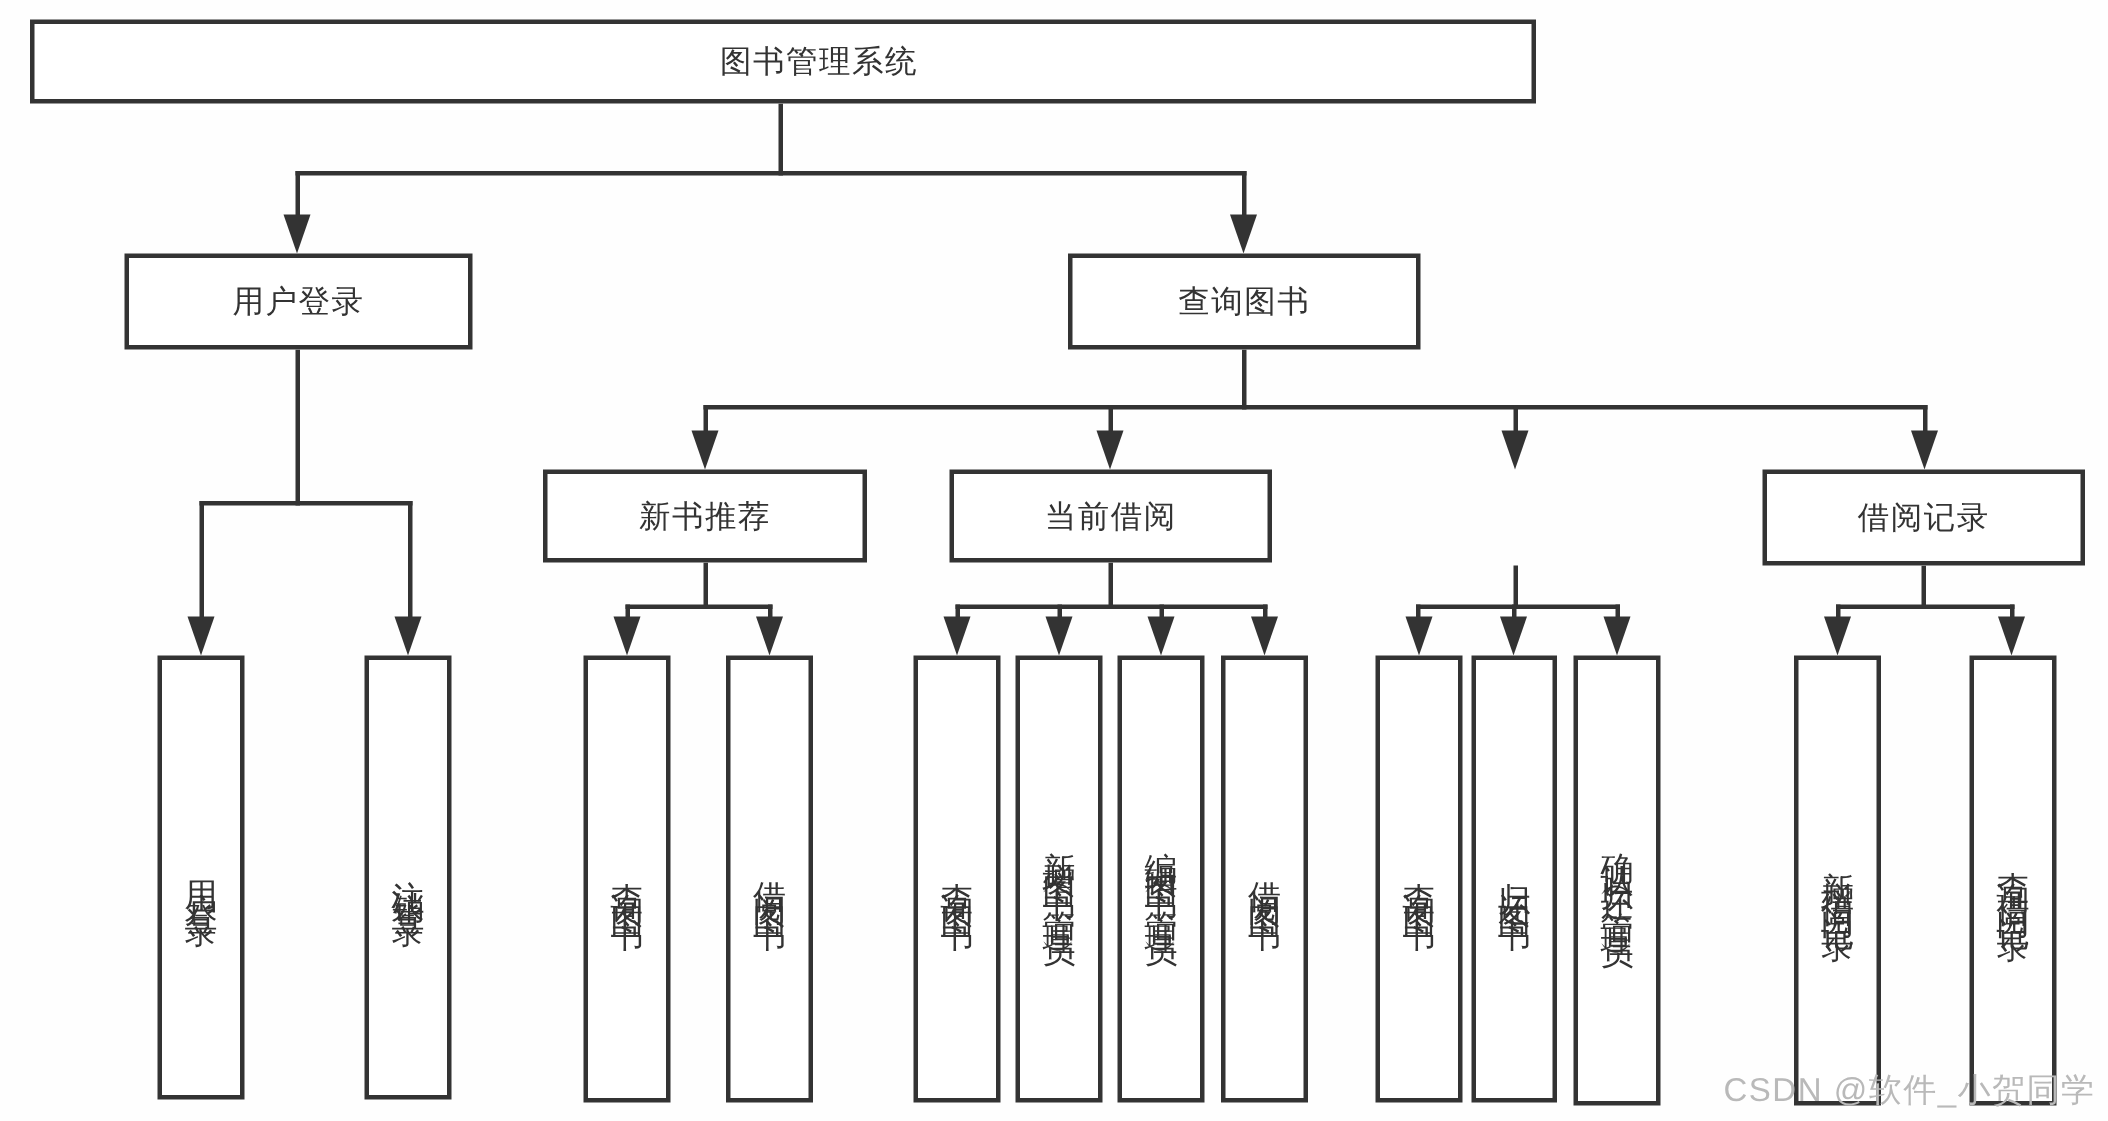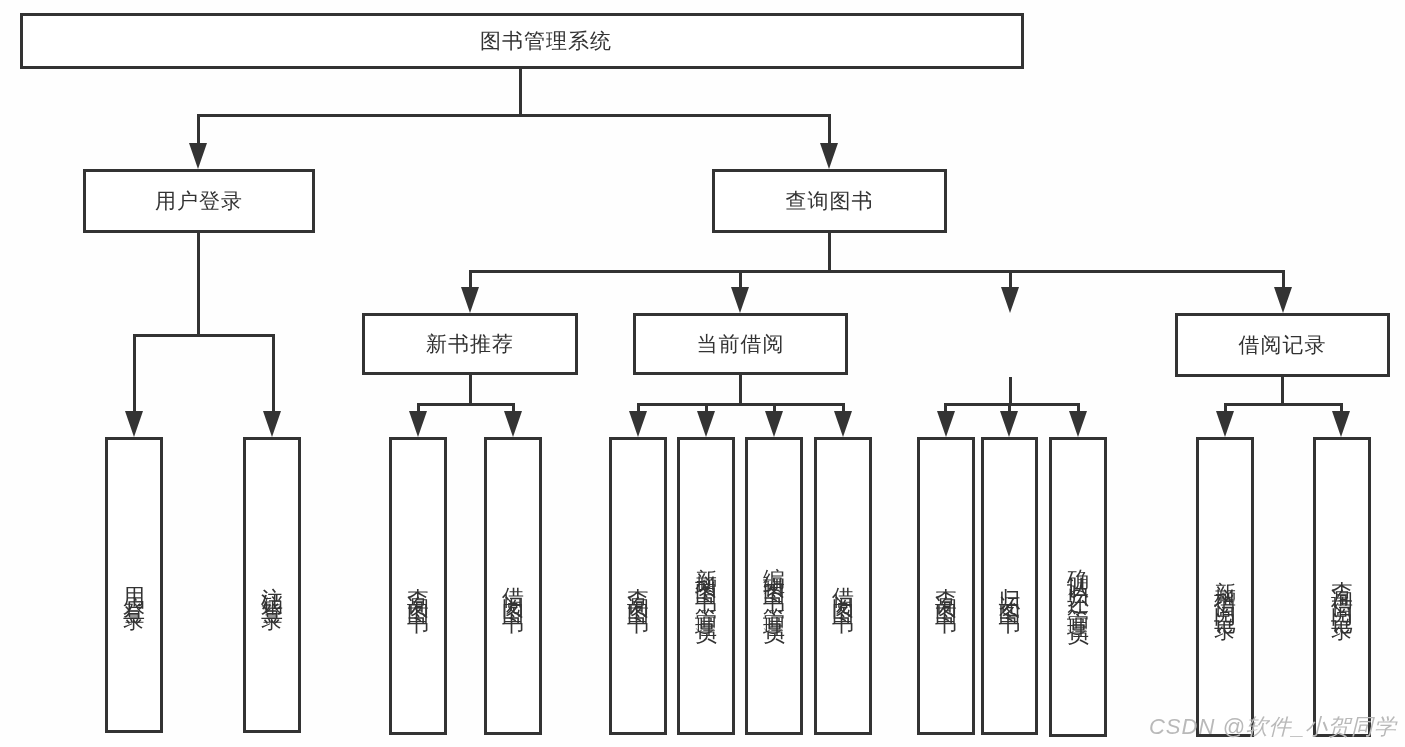--- a/index.html
+++ b/index.html
@@ -55,21 +55,20 @@
     border-top:26px solid var(--line);
     z-index:1;
   }
   .watermark{
     position:absolute;
     right:8px;top:712px;
     font-size:22px;
     color:var(--wm);
     letter-spacing:1px;
     z-index:5;
-    font-style:italic;
   }
 </style>
 </head>
 <body>
 
 <div class="canvas">
 
   <div class="box" style="left:20px;top:13px;width:1004px;height:56px;padding-left:48px;">图书管理系统</div>
 
   <div class="box" style="left:83px;top:169px;width:232px;height:64px;">用户登录</div>

